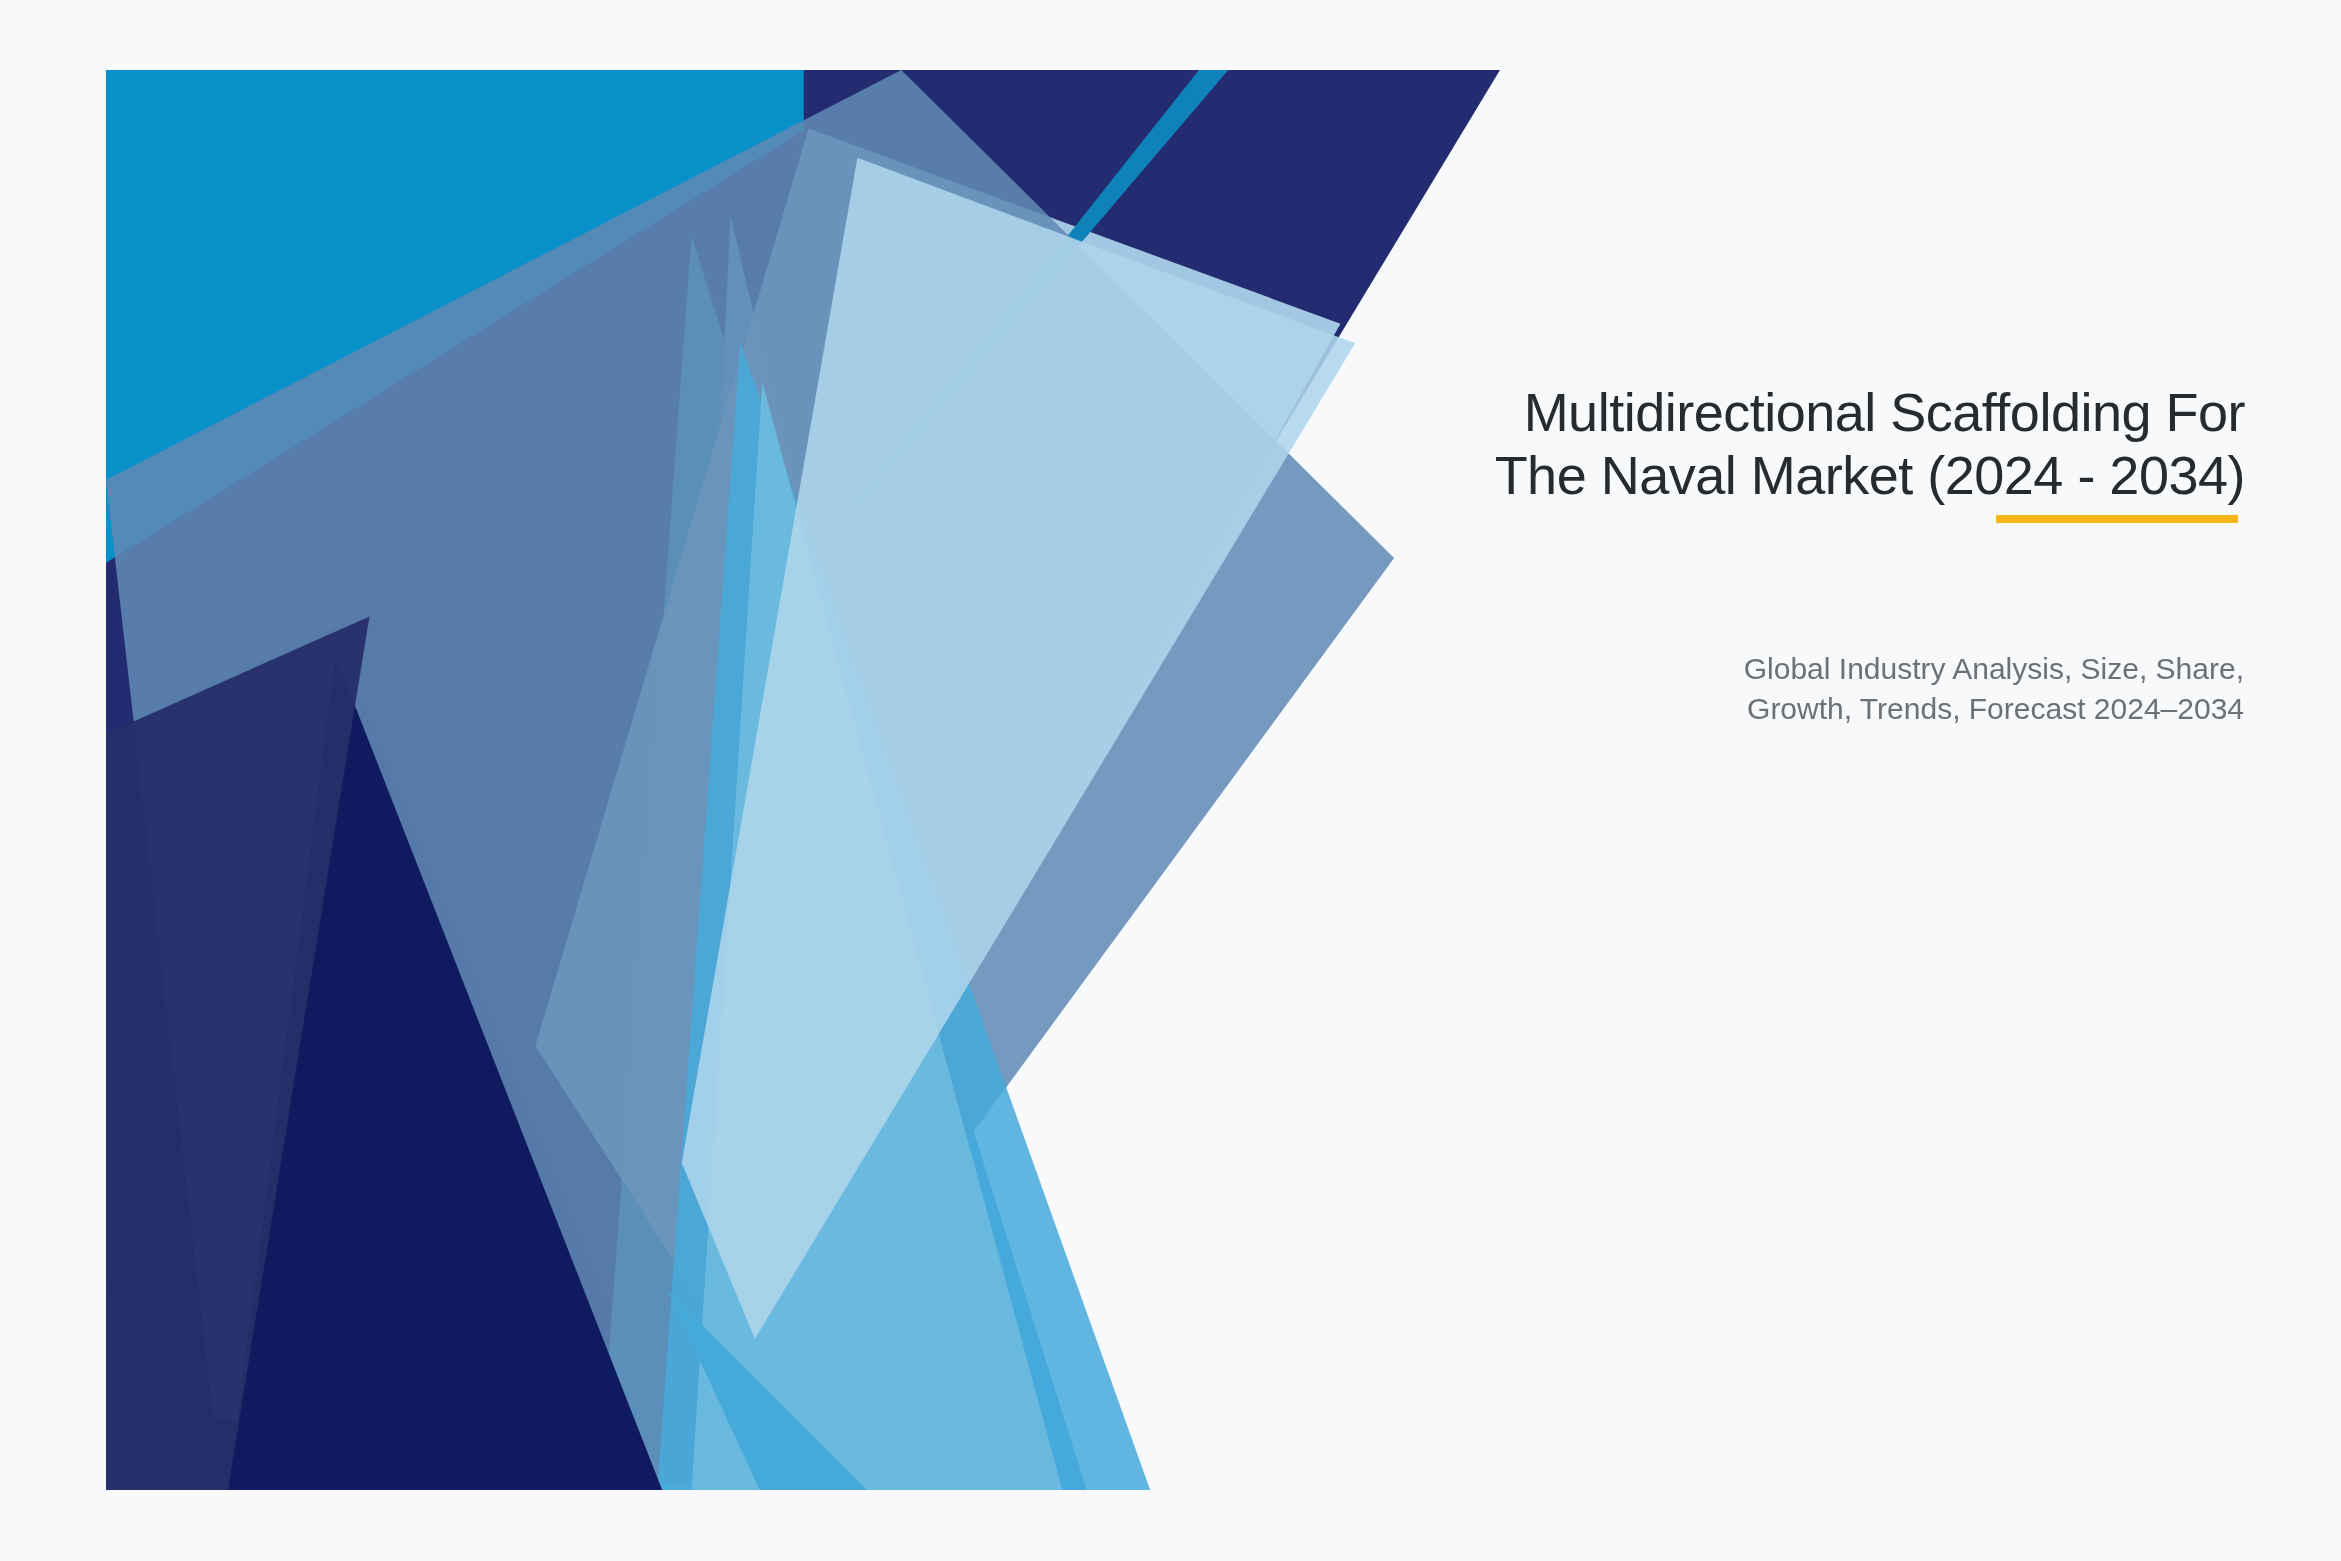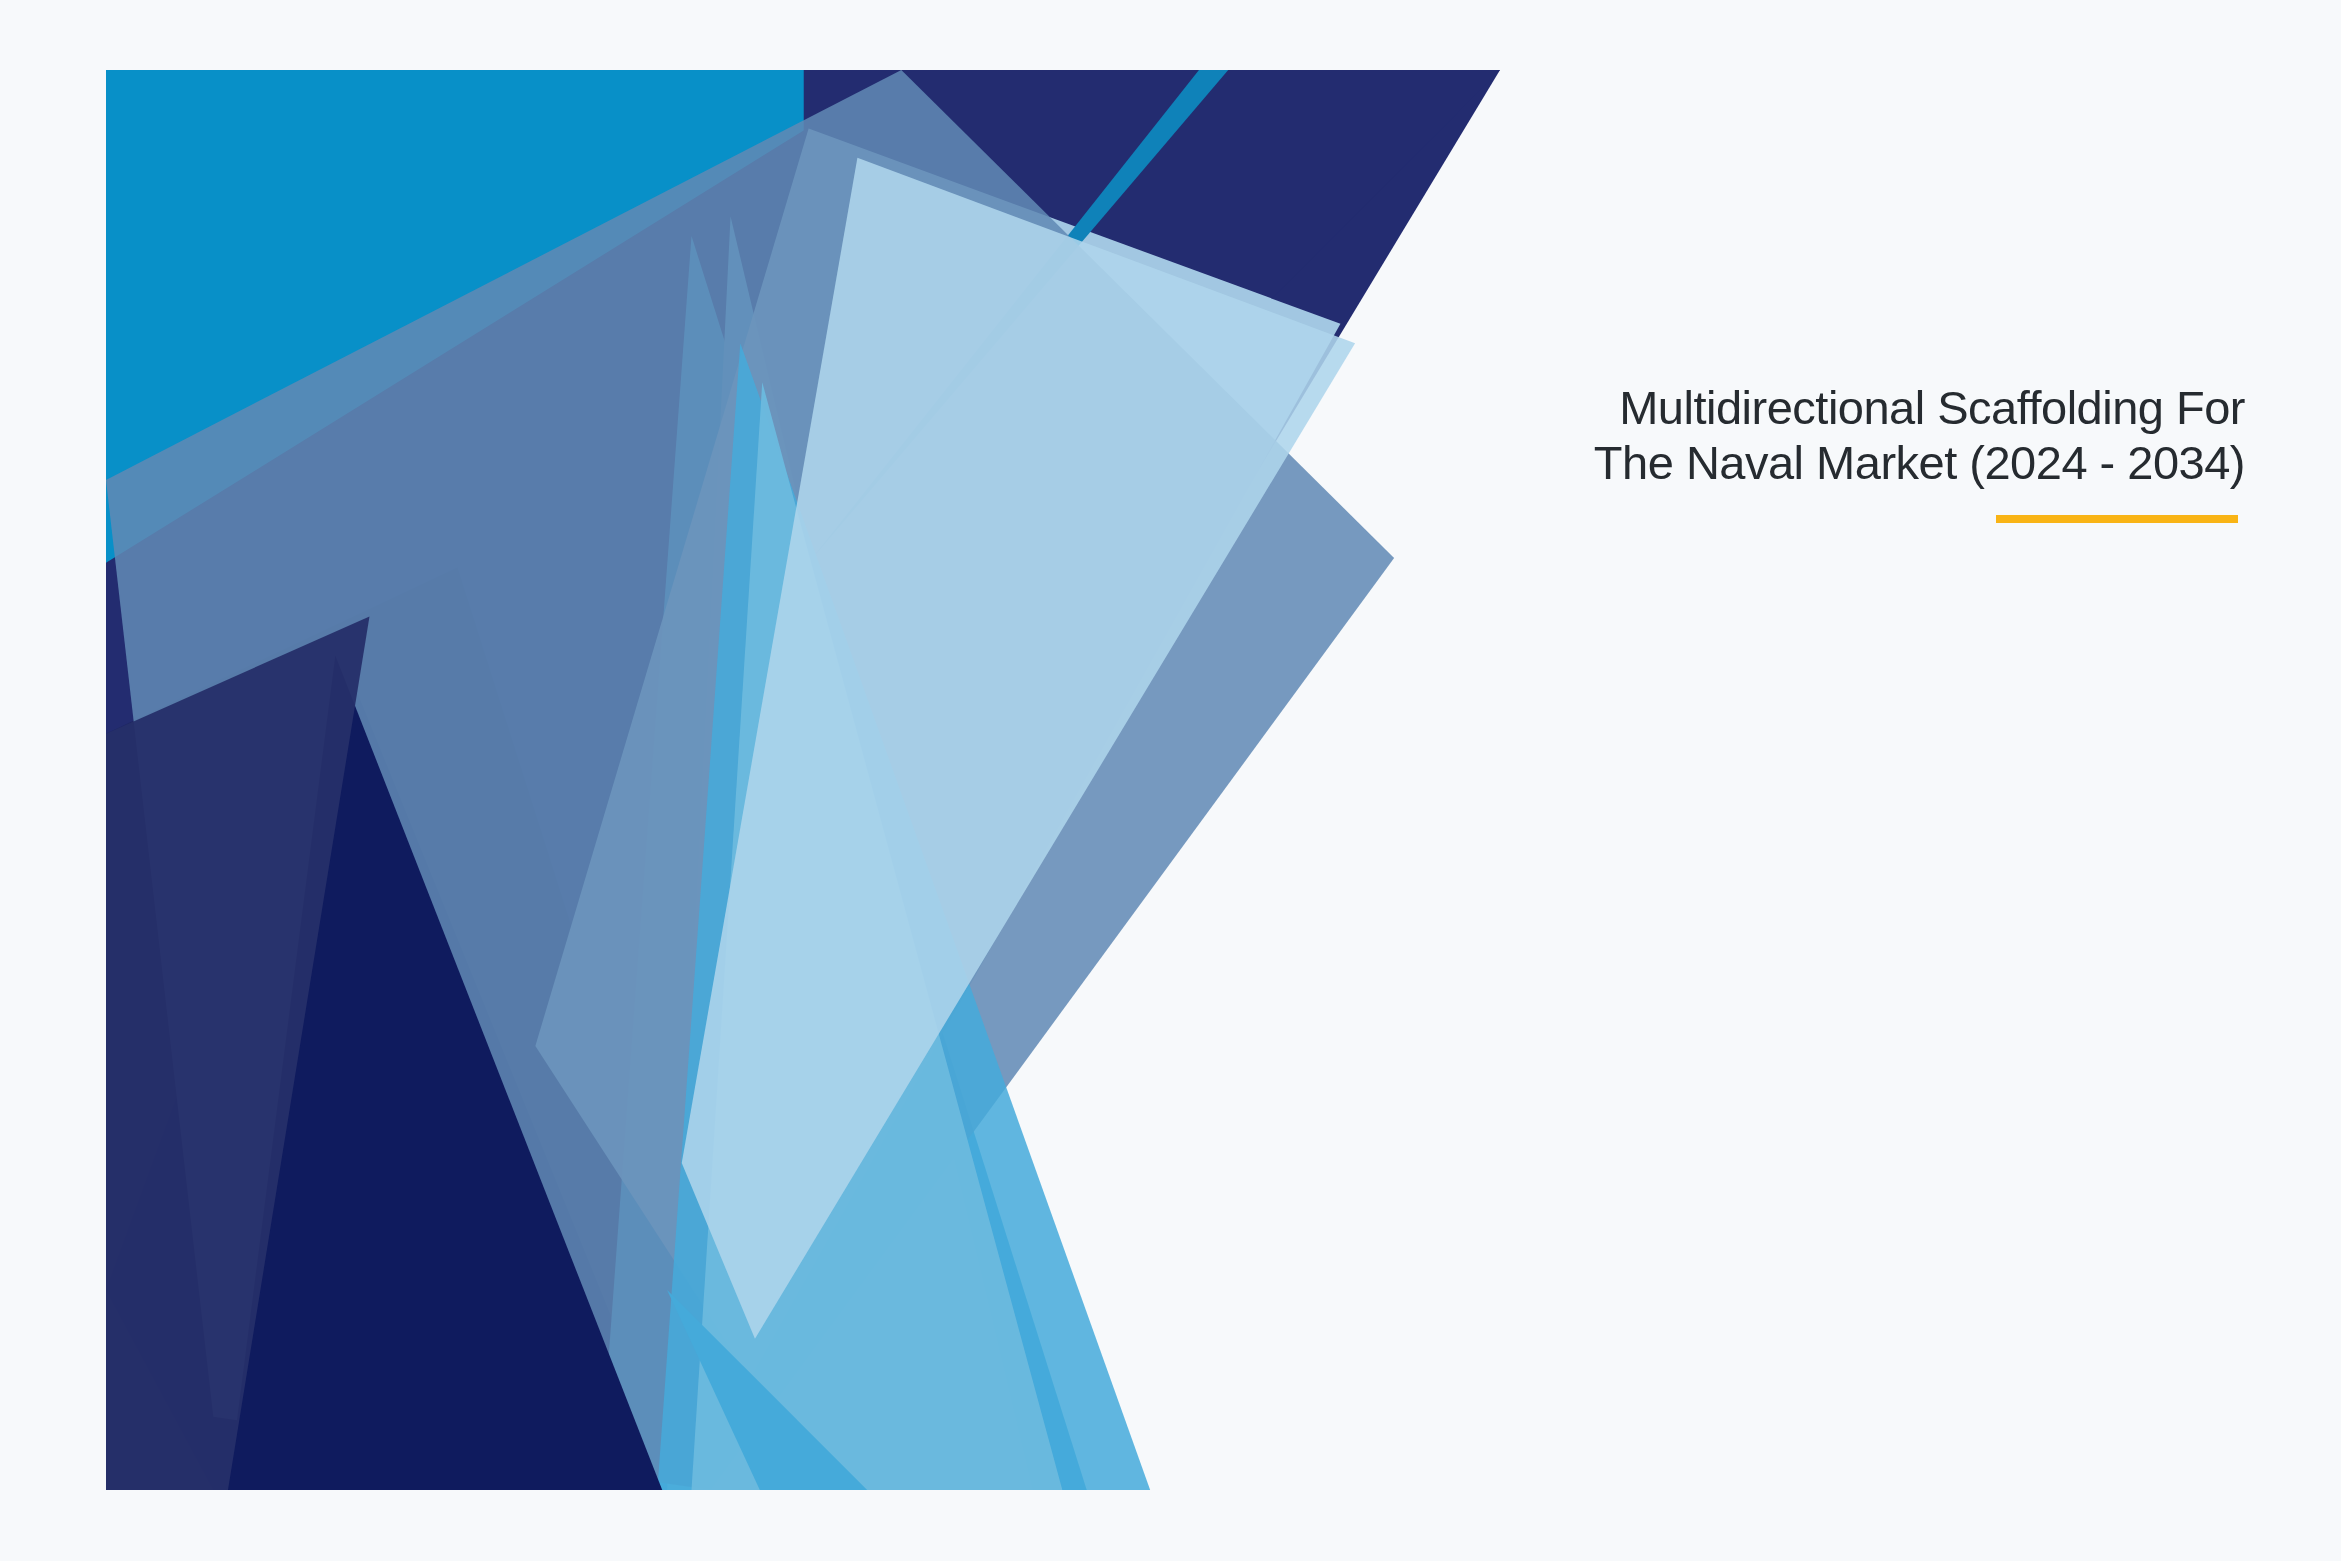--- a/index.html
+++ b/index.html
@@ -40,21 +40,21 @@
     position: absolute;
     left: 1064px;
     top: 381px;
     width: 1181px;
     text-align: right;
   }
 
   #cover-title {
     margin: 0;
     font-family: "Liberation Sans", sans-serif;
-    font-size: 47px;
+    font-size: 54px;
     line-height: 1.16;
     font-weight: 400;
     letter-spacing: -0.5px;
     color: #262b30;
     white-space: pre-line;
   }
 
   #title-accent-bar {
     position: absolute;
     left: 1996px;
@@ -127,15 +127,19 @@
     </svg>
   </div>
 
   <div id="title-block">
     <h1 id="cover-title">Multidirectional Scaffolding For
 The Naval Market (2024 - 2034)</h1>
   </div>
 
   <div id="title-accent-bar"></div>
 
+  <div id="subtitle-block">
+    <p id="cover-subtitle">Global Industry Analysis, Size, Share,
+Growth, Trends, Forecast 2024–2034</p>
+  </div>
 
 </div>
 
 
 </body></html>

